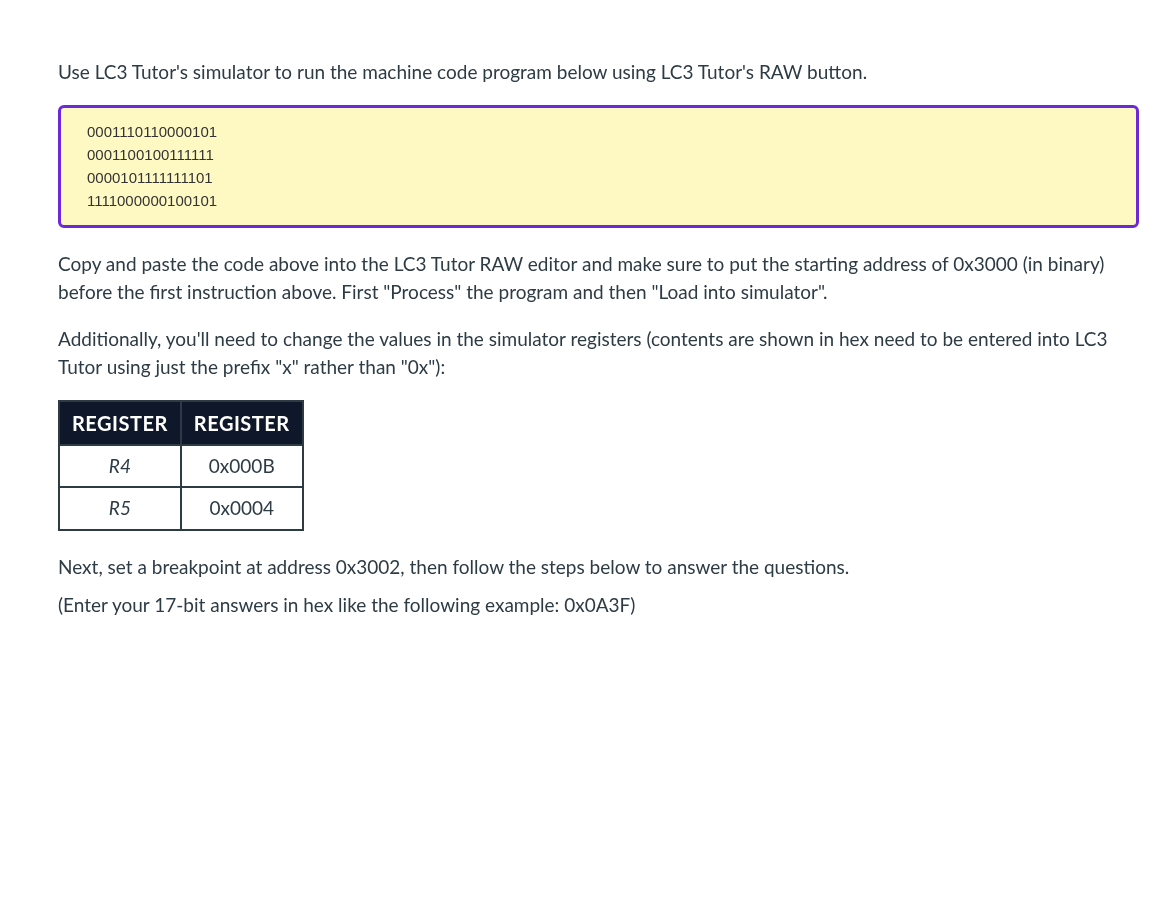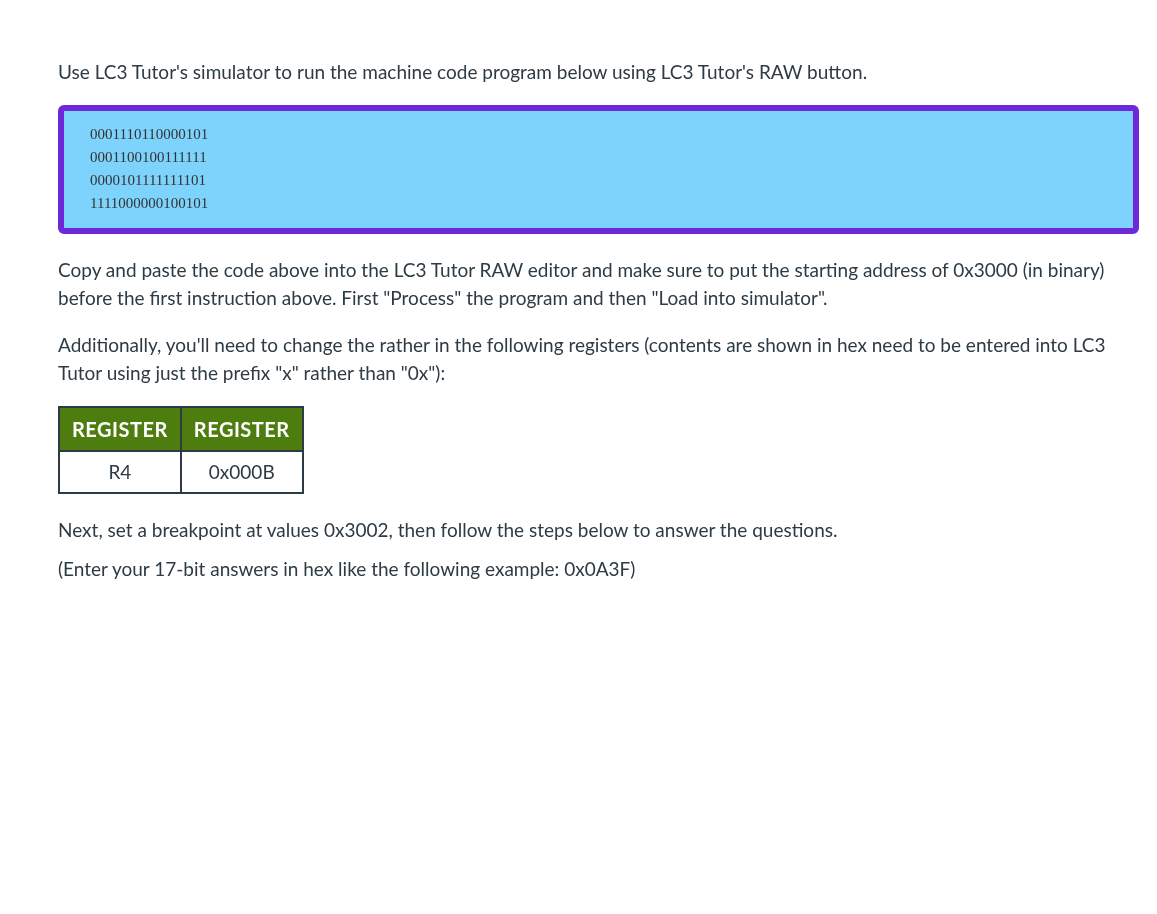--- a/index.html
+++ b/index.html
@@ -14,78 +14,83 @@
     color: #2d3b45;
     font-size: 19px;
     line-height: 1.5;
     width: 1157px;
   }
   .para {
     margin-bottom: 18px;
     color: #2d3b45;
   }
   .code-block {
-    background: #7dd3fc;
-    border: 6px solid #6d28d9;
+    background: #fef9c3;
+    border: 3px solid #6d28d9;
     border-radius: 6px;
     padding: 12px 16px;
-    font-family: Liberation Serif, serif;
+    font-family: Liberation Sans, sans-serif;
     font-size: 15px;
     line-height: 1.55;
     color: #333333;
     margin-bottom: 22px;
     white-space: pre;
   }
   table.reg-table {
     border-collapse: collapse;
     margin-bottom: 22px;
   }
   table.reg-table th {
-    background: #4d7c0f;
+    background: #0f172a;
     color: #ffffff;
     font-weight: 700;
     padding: 6px 12px;
     border: 2px solid #2d3b45;
     font-size: 20px;
     letter-spacing: 0.5px;
   }
   table.reg-table td {
     border: 2px solid #2d3b45;
     padding: 6px 22px;
     font-size: 19px;
     text-align: center;
     color: #2d3b45;
   }
   table.reg-table td.reg-name {
     font-weight: 400;
+    font-style: italic;
   }
 </style>
 </head>
 <body>
 
 <p class="para">Use LC3 Tutor's simulator to run the machine code program below using LC3 Tutor's RAW button.</p>
 
 <div class="code-block"><span>0001110110000101</span>
 <span>0001100100111111</span>
 <span>0000101111111101</span>
 <span>1111000000100101</span></div>
 
 <p class="para">Copy and paste the code above into the LC3 Tutor RAW editor and make sure to put the starting address of 0x3000 (in binary) before the first instruction above. First "Process" the program and then "Load into simulator".</p>
 
-<p class="para">Additionally, you'll need to change the rather in the following registers (contents are shown in hex need to be entered into LC3 Tutor using just the prefix "x" rather than "0x"):</p>
+<p class="para">Additionally, you'll need to change the values in the simulator registers (contents are shown in hex need to be entered into LC3 Tutor using just the prefix "x" rather than "0x"):</p>
 
 <table class="reg-table">
   <thead>
     <tr>
       <th>REGISTER</th>
       <th>REGISTER</th>
     </tr>
   </thead>
   <tbody>
     <tr>
       <td class="reg-name">R4</td>
       <td>0x000B</td>
     </tr>
+    <tr>
+      <td class="reg-name">R5</td>
+      <td>0x0004</td>
+    </tr>
   </tbody>
 </table>
 
-<p class="para" style="margin-bottom:4px;">Next, set a breakpoint at values 0x3002, then follow the steps below to answer the questions.</p>
+<p class="para" style="margin-bottom:4px;">Next, set a breakpoint at address 0x3002, then follow the steps below to answer the questions.</p>
 <p class="para">(Enter your 17-bit answers in hex like the following example: 0x0A3F)</p>
 
 </body></html>

